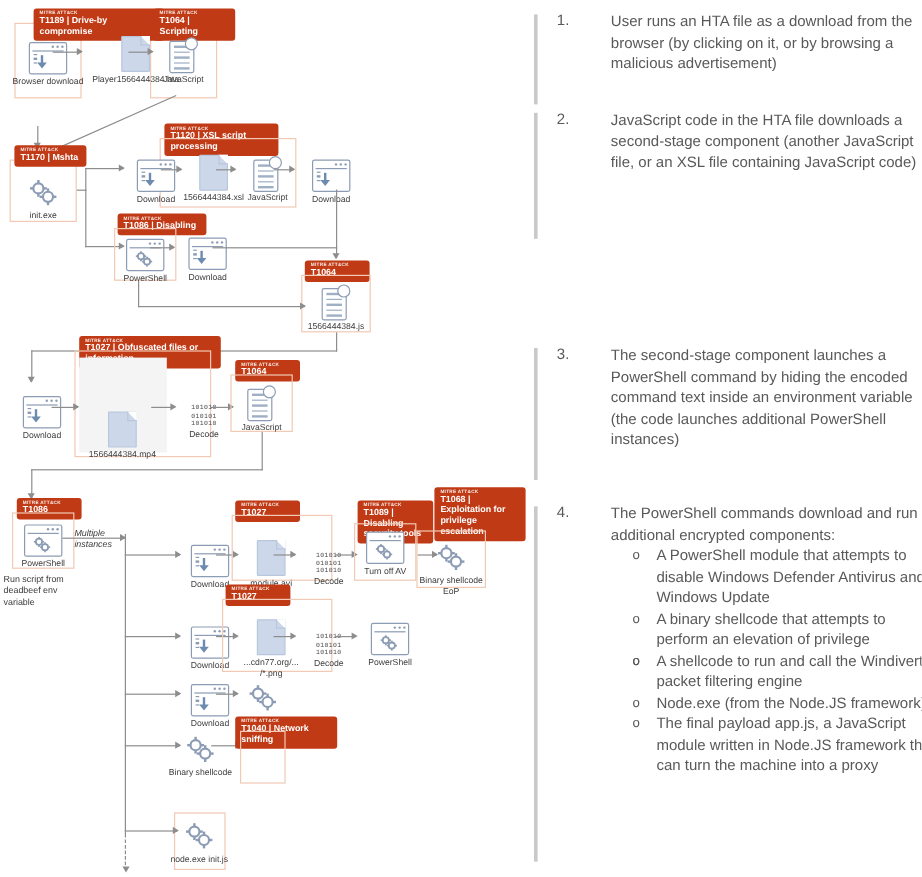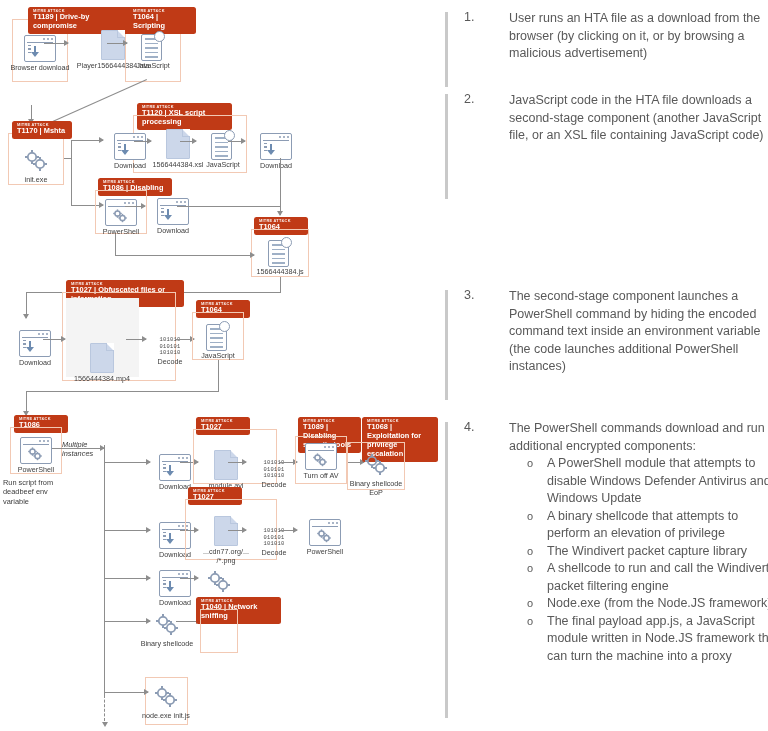--- a/index.html
+++ b/index.html
@@ -544,21 +544,21 @@
                 <rect x="12.8" y="8.3" width="2" height="1.4"></rect>
             </g>
           </svg>
         </div>
       </div>
       <div class="cap">Turn off AV</div>
     </div>
 
     <div class="arrow" style="left:348px;top:462px;width:16px;"></div>
 
-    <div class="badge" style="left:362px;top:417px;width:76px;">
+    <div class="badge" style="left:362px;top:406px;width:76px;">
       <div class="src">MITRE ATT&amp;CK</div>
       <div class="tid">T1068 | Exploitation for privilege escalation</div>
     </div>
     <div class="gbox" style="left:347px;top:442px;width:58px;height:48px;"></div>
     <div class="node w60" style="left:346px;top:444px;">
       <div class="glyph">
         <svg width="30" height="26" viewBox="0 0 30 26">
           <g fill="none" stroke="#8c9cb4" stroke-width="1.8">
               <circle cx="11" cy="9" r="4.2"></circle>
               <circle cx="19" cy="16" r="4.2"></circle>
@@ -779,21 +779,20 @@
           <li>
             <span class="bullet">o</span>
             <span>A PowerShell module that attempts to disable Windows Defender Antivirus   and Windows Update</span>
           </li>
           <li>
             <span class="bullet">o</span>
             <span>A binary shellcode that attempts to perform an elevation of privilege</span>
           </li>
           <li>
             <span class="bullet">o</span>
-            <span>The Windivert packet capture library</span>
           </li>
           <li>
             <span class="bullet">o</span>
             <span>A shellcode to run and call the Windivert packet filtering engine</span>
           </li>
           <li>
             <span class="bullet">o</span>
             <span>Node.exe (from the Node.JS framework)</span>
           </li>
           <li>

